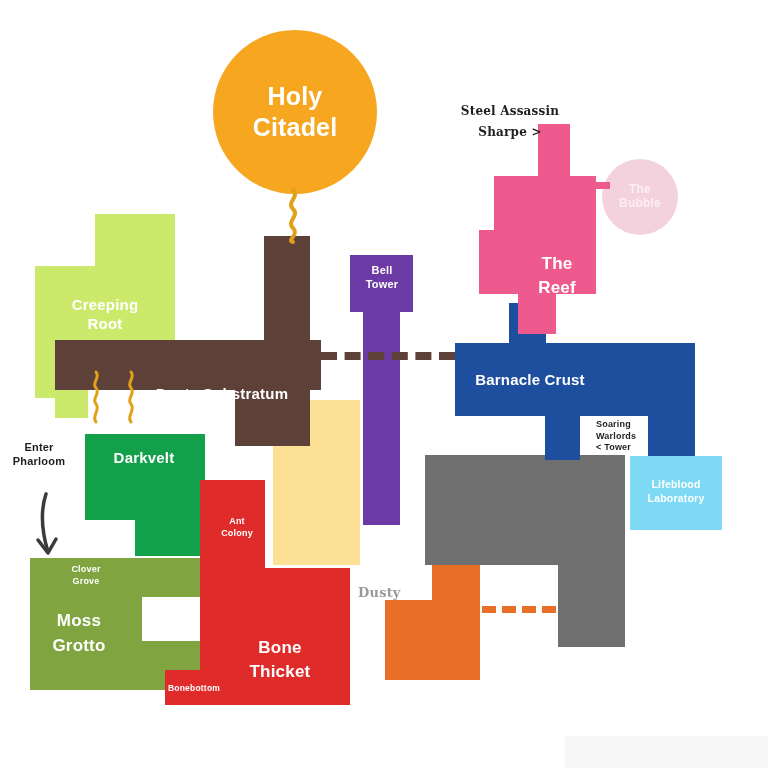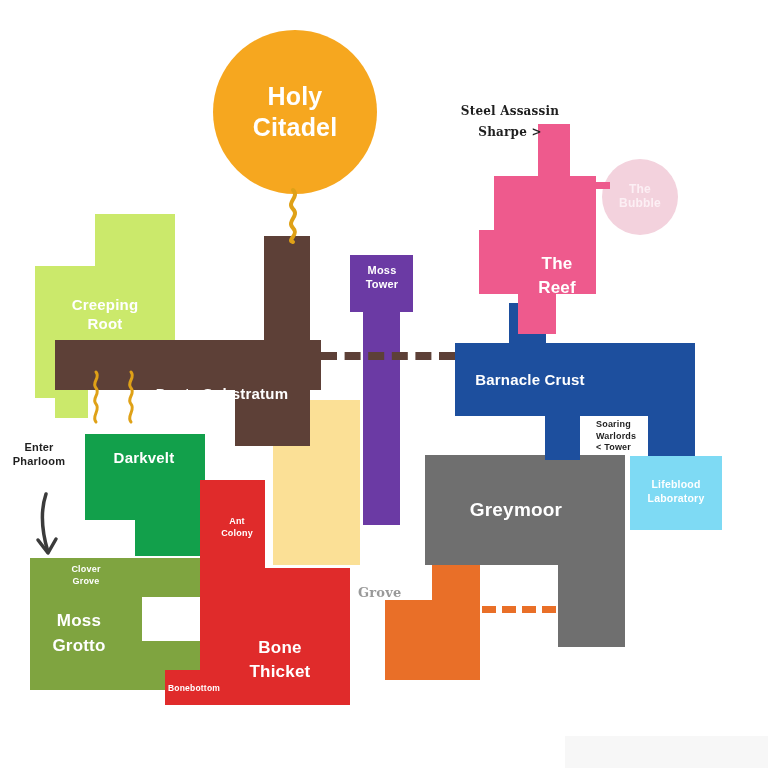--- a/index.html
+++ b/index.html
@@ -86,47 +86,46 @@
 
   <svg class="deco" style="left:28px;top:490px;" width="44" height="72" viewBox="0 0 44 72">
     <path d="M18 4 C12 22 14 42 20 62" fill="none" stroke-width="3.5" stroke-linecap="round" style="stroke: rgb(59, 59, 59);"></path>
     <path d="M10 50 L20 63 L28 49" fill="none" stroke-width="3.5" stroke-linecap="round" stroke-linejoin="round" style="stroke: rgb(59, 59, 59);"></path>
   </svg>
 
   <div class="lbl" style="left: 69px; top: 295px; width: 72px; font-size: 15px; line-height: 19px; color: rgb(255, 255, 255);">Creeping Root</div>
 
   <div class="lbl" style="left: 122px; top: 356px; width: 200px; font-size: 15px; color: rgb(255, 255, 255); margin-top: 29px;">Dusty Substratum</div>
 
-  <div class="lbl" style="left: 359px; top: 263px; width: 46px; font-size: 11px; line-height: 14px; color: rgb(255, 255, 255);">Moss Tower</div>
+  <div class="lbl" style="left: 359px; top: 263px; width: 46px; font-size: 11px; line-height: 14px; color: rgb(255, 255, 255);">Bell Tower</div>
 
   <div class="lbl hand" style="left: 455px; top: 101px; width: 110px; font-size: 12px; line-height: 21px; color: rgb(31, 31, 31);">Steel Assassin Sharpe &gt;</div>
 
   <div class="lbl" style="left: 531px; top: 252px; width: 52px; font-size: 17px; line-height: 24px; color: rgb(255, 255, 255);">The Reef</div>
 
   <div class="lbl" style="left: 614px; top: 182px; width: 52px; font-size: 12px; line-height: 14px; color: rgb(252, 239, 244);">The Bubble</div>
 
   <div class="lbl" style="left: 430px; top: 371px; width: 200px; font-size: 15px; color: rgb(255, 255, 255);">Barnacle Crust</div>
 
   <div class="lbl" style="left: 596px; top: 419px; width: 48px; font-size: 9px; line-height: 11.5px; text-align: left; color: rgb(31, 31, 31);">Soaring Warlords &lt; Tower</div>
 
   <div class="lbl" style="left: 641px; top: 478px; width: 70px; font-size: 10.5px; line-height: 13.5px; color: rgb(255, 255, 255);">Lifeblood Laboratory</div>
 
-  <div class="lbl" style="left: 416px; top: 499px; width: 200px; font-size: 19px; color: rgb(255, 255, 255);">Greymoor</div>
 
 
   <div class="lbl" style="left: 84px; top: 449px; width: 120px; font-size: 15px; color: rgb(255, 255, 255);">Darkvelt</div>
 
   <div class="lbl" style="left: 6px; top: 440px; width: 66px; font-size: 11px; line-height: 14px; color: rgb(31, 31, 31);">Enter Pharloom</div>
 
   <div class="lbl" style="left:63px;top:564px;width:46px;font-size:9px;line-height:11.5px;">Clover Grove</div>
 
   <div class="lbl" style="left:219px;top:516px;width:36px;font-size:9px;line-height:11.5px;">Ant Colony</div>
 
   <div class="lbl" style="left: 44px; top: 608px; width: 70px; font-size: 17px; line-height: 25px; color: rgb(255, 255, 255);">Moss Grotto</div>
 
   <div class="lbl" style="left: 240px; top: 636px; width: 80px; font-size: 17px; line-height: 24px; color: rgb(255, 255, 255);">Bone Thicket</div>
 
   <div class="lbl" style="left:168px;top:683px;width:80px;font-size:8.5px;text-align:left;">Bonebottom</div>
 
-  <div class="lbl hand" style="left: 358px; top: 585px; width: 40px; font-size: 13px; color: rgb(153, 153, 153);">Grove</div>
+  <div class="lbl hand" style="left: 358px; top: 585px; width: 40px; font-size: 13px; color: rgb(153, 153, 153);">Dusty</div>
 
 
 </div>
 
 </body></html>

